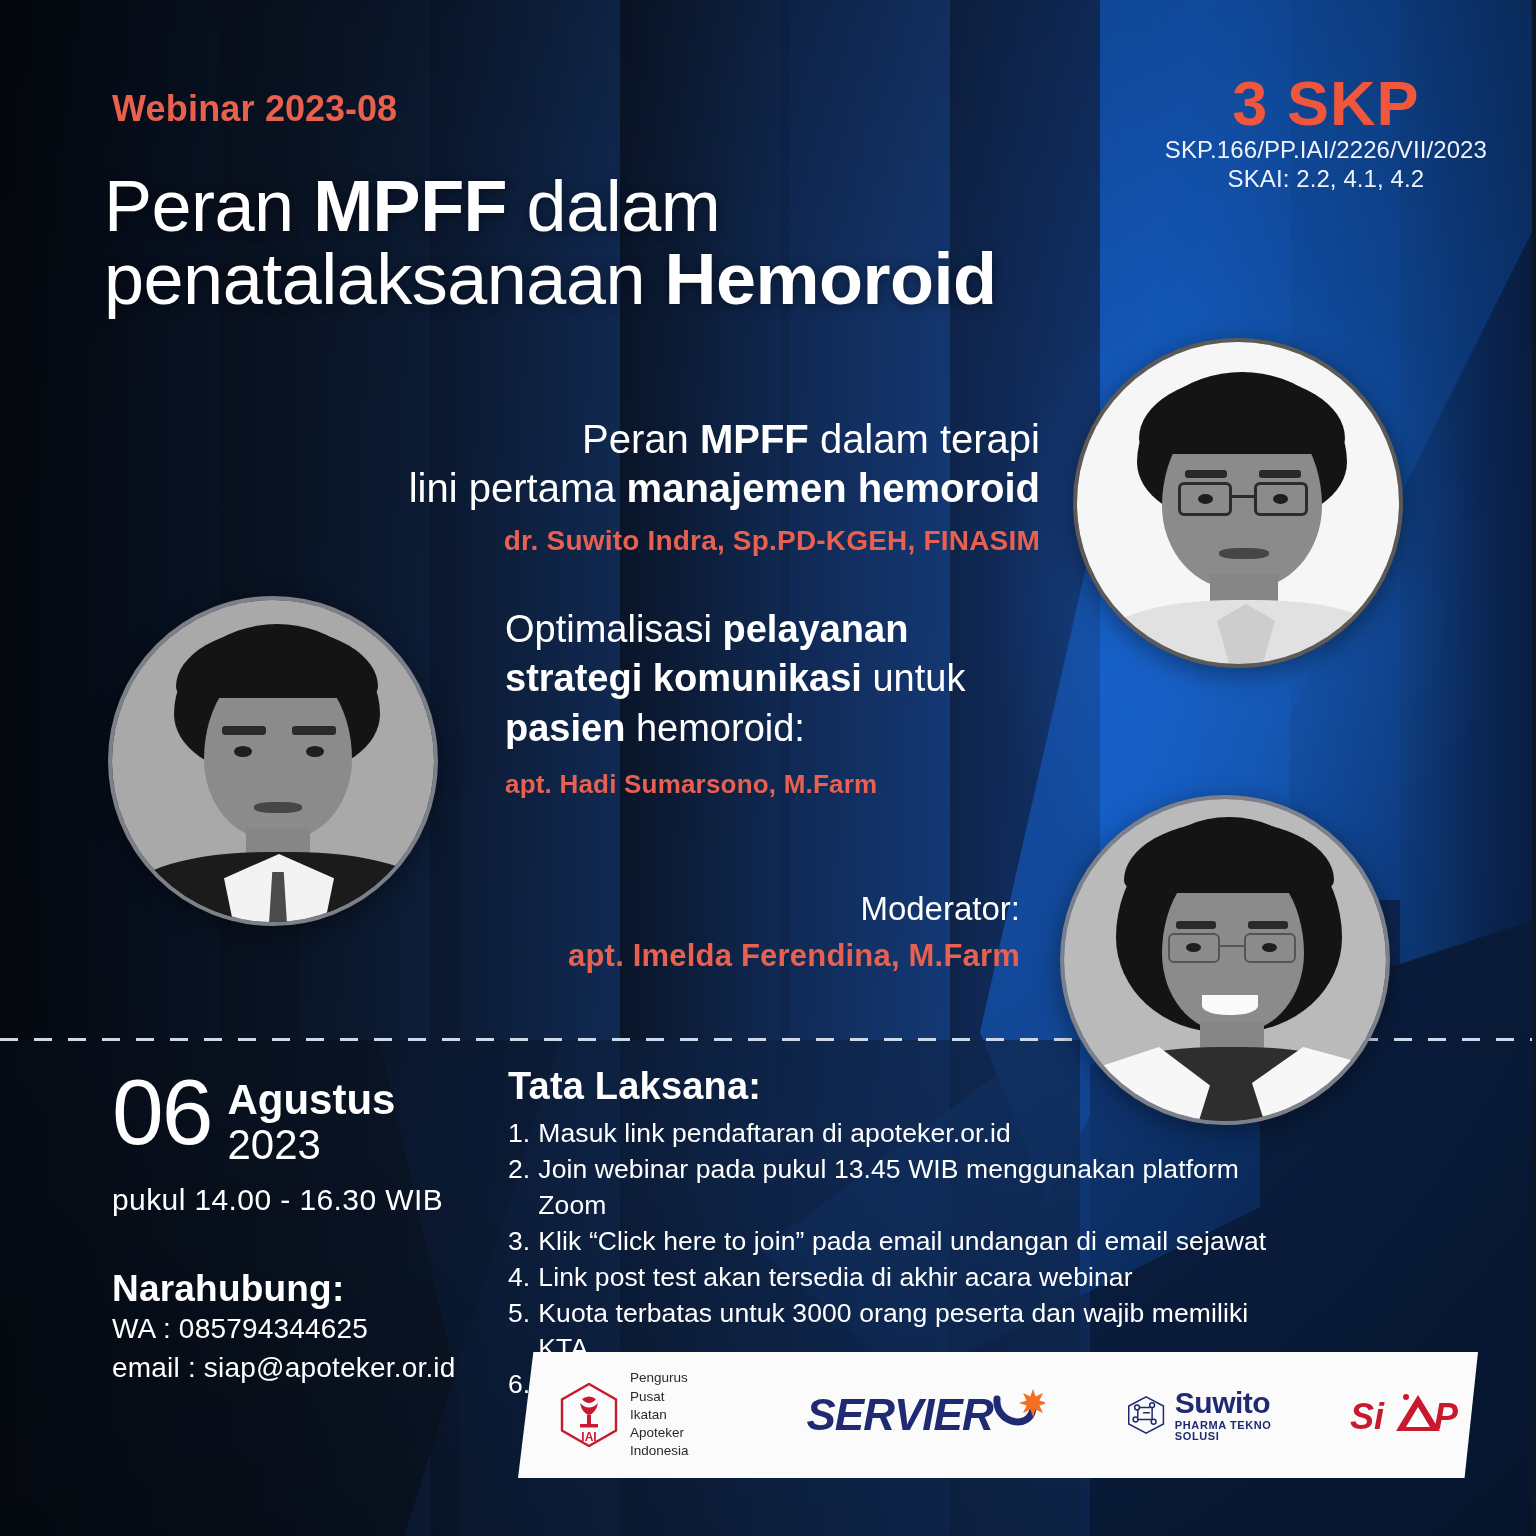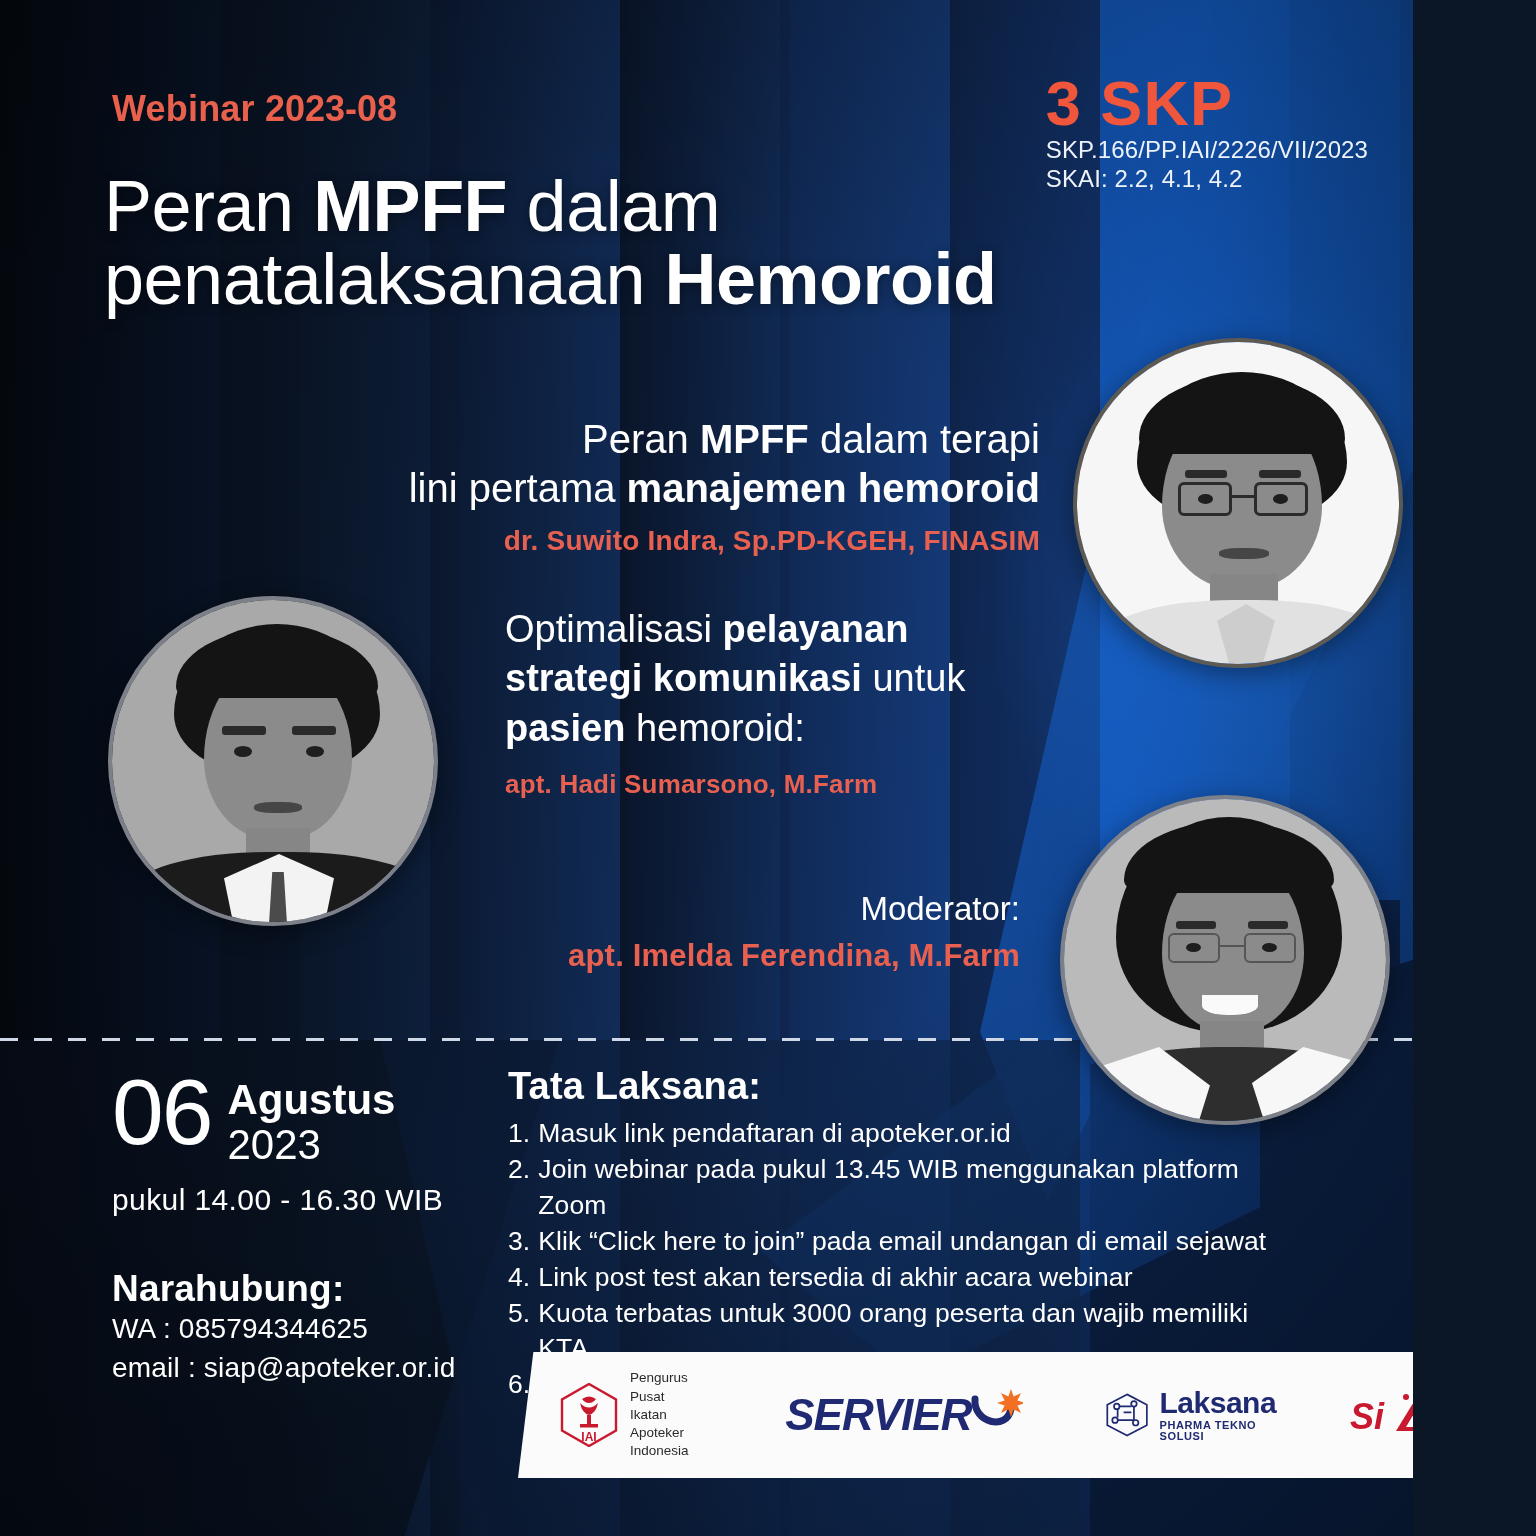--- a/index.html
+++ b/index.html
@@ -6,21 +6,21 @@
   html,body { background:#0b1726; }
   body {
     width:1536px; height:1536px;
     font-family:"Liberation Sans", sans-serif;
     overflow:hidden;
   }
 
   
   #poster{
     position:relative;
-    width:1413px; height:1536px;
+    width:1532px; height:1536px;
     overflow:hidden;
     background:#404040;
     isolation:isolate;
   }
 
   
   .bg{ position:absolute; inset:0; z-index:0; }
   .facet{ position:absolute; }
 
   .f-base{
@@ -115,21 +115,21 @@
   .content{ position:absolute; inset:0; z-index:5; }
 
   
   .webinar-tag{
     position:absolute; left:112px; top:88px;
     font-size:36px; font-weight:700; letter-spacing:.2px;
     color:#e9604c;
   }
   .webinar-tag .wt-num{ font-weight:800; letter-spacing:0px; }
 
-  .skp-block{ position:absolute; right:45px; top:72px; text-align:left; }
+  .skp-block{ position:absolute; right:45px; top:72px; text-align:center; }
   .skp-big{
     font-size:63px; font-weight:700; color:#f0563c; line-height:1;
     letter-spacing:1px;
   }
   .skp-line{
     font-size:24px; color:#eef3fb; line-height:1.22; font-weight:400;
     letter-spacing:.1px;
   }
 
   .title{
@@ -440,21 +440,21 @@
       <svg width="56" height="54" viewBox="0 0 56 54" aria-hidden="true">
         <polygon points="28,3 51,15 51,39 28,51 5,39 5,15" fill="none" stroke="#1f2a72" stroke-width="2"></polygon>
         <circle cx="16" cy="17" r="3.2" fill="none" stroke="#1f2a72" stroke-width="2"></circle>
         <circle cx="36" cy="14" r="3.2" fill="none" stroke="#1f2a72" stroke-width="2"></circle>
         <circle cx="14" cy="33" r="3.2" fill="none" stroke="#1f2a72" stroke-width="2"></circle>
         <circle cx="38" cy="36" r="3.2" fill="none" stroke="#1f2a72" stroke-width="2"></circle>
         <path d="M19,17 H33 M17,20 V30 M17,33 H35 M36,17 V33" fill="none" stroke="#1f2a72" stroke-width="2"></path>
         <path d="M24,24 h9" stroke="#1f2a72" stroke-width="2"></path>
       </svg>
       <div class="pq-text">
-        <div class="pq-main">Laksana</div>
+        <div class="pq-main">Suwito</div>
         <div class="pq-sub">PHARMA TEKNO SOLUSI</div>
       </div>
     </div>
 
     <div class="siap">
       <svg width="130" height="56" viewBox="0 0 130 56" aria-hidden="true">
         <text x="2" y="42" font-family="Liberation Sans, sans-serif" font-size="36" font-weight="800" font-style="italic" fill="#c8192e">Si</text>
         <text x="86" y="42" font-family="Liberation Sans, sans-serif" font-size="36" font-weight="800" font-style="italic" fill="#c8192e">P</text>
         <path d="M70,8 L92,44 L48,44 Z" fill="#c8192e"></path>
         <path d="M70,20 L82,40 L58,40 Z" fill="#ffffff"></path>

